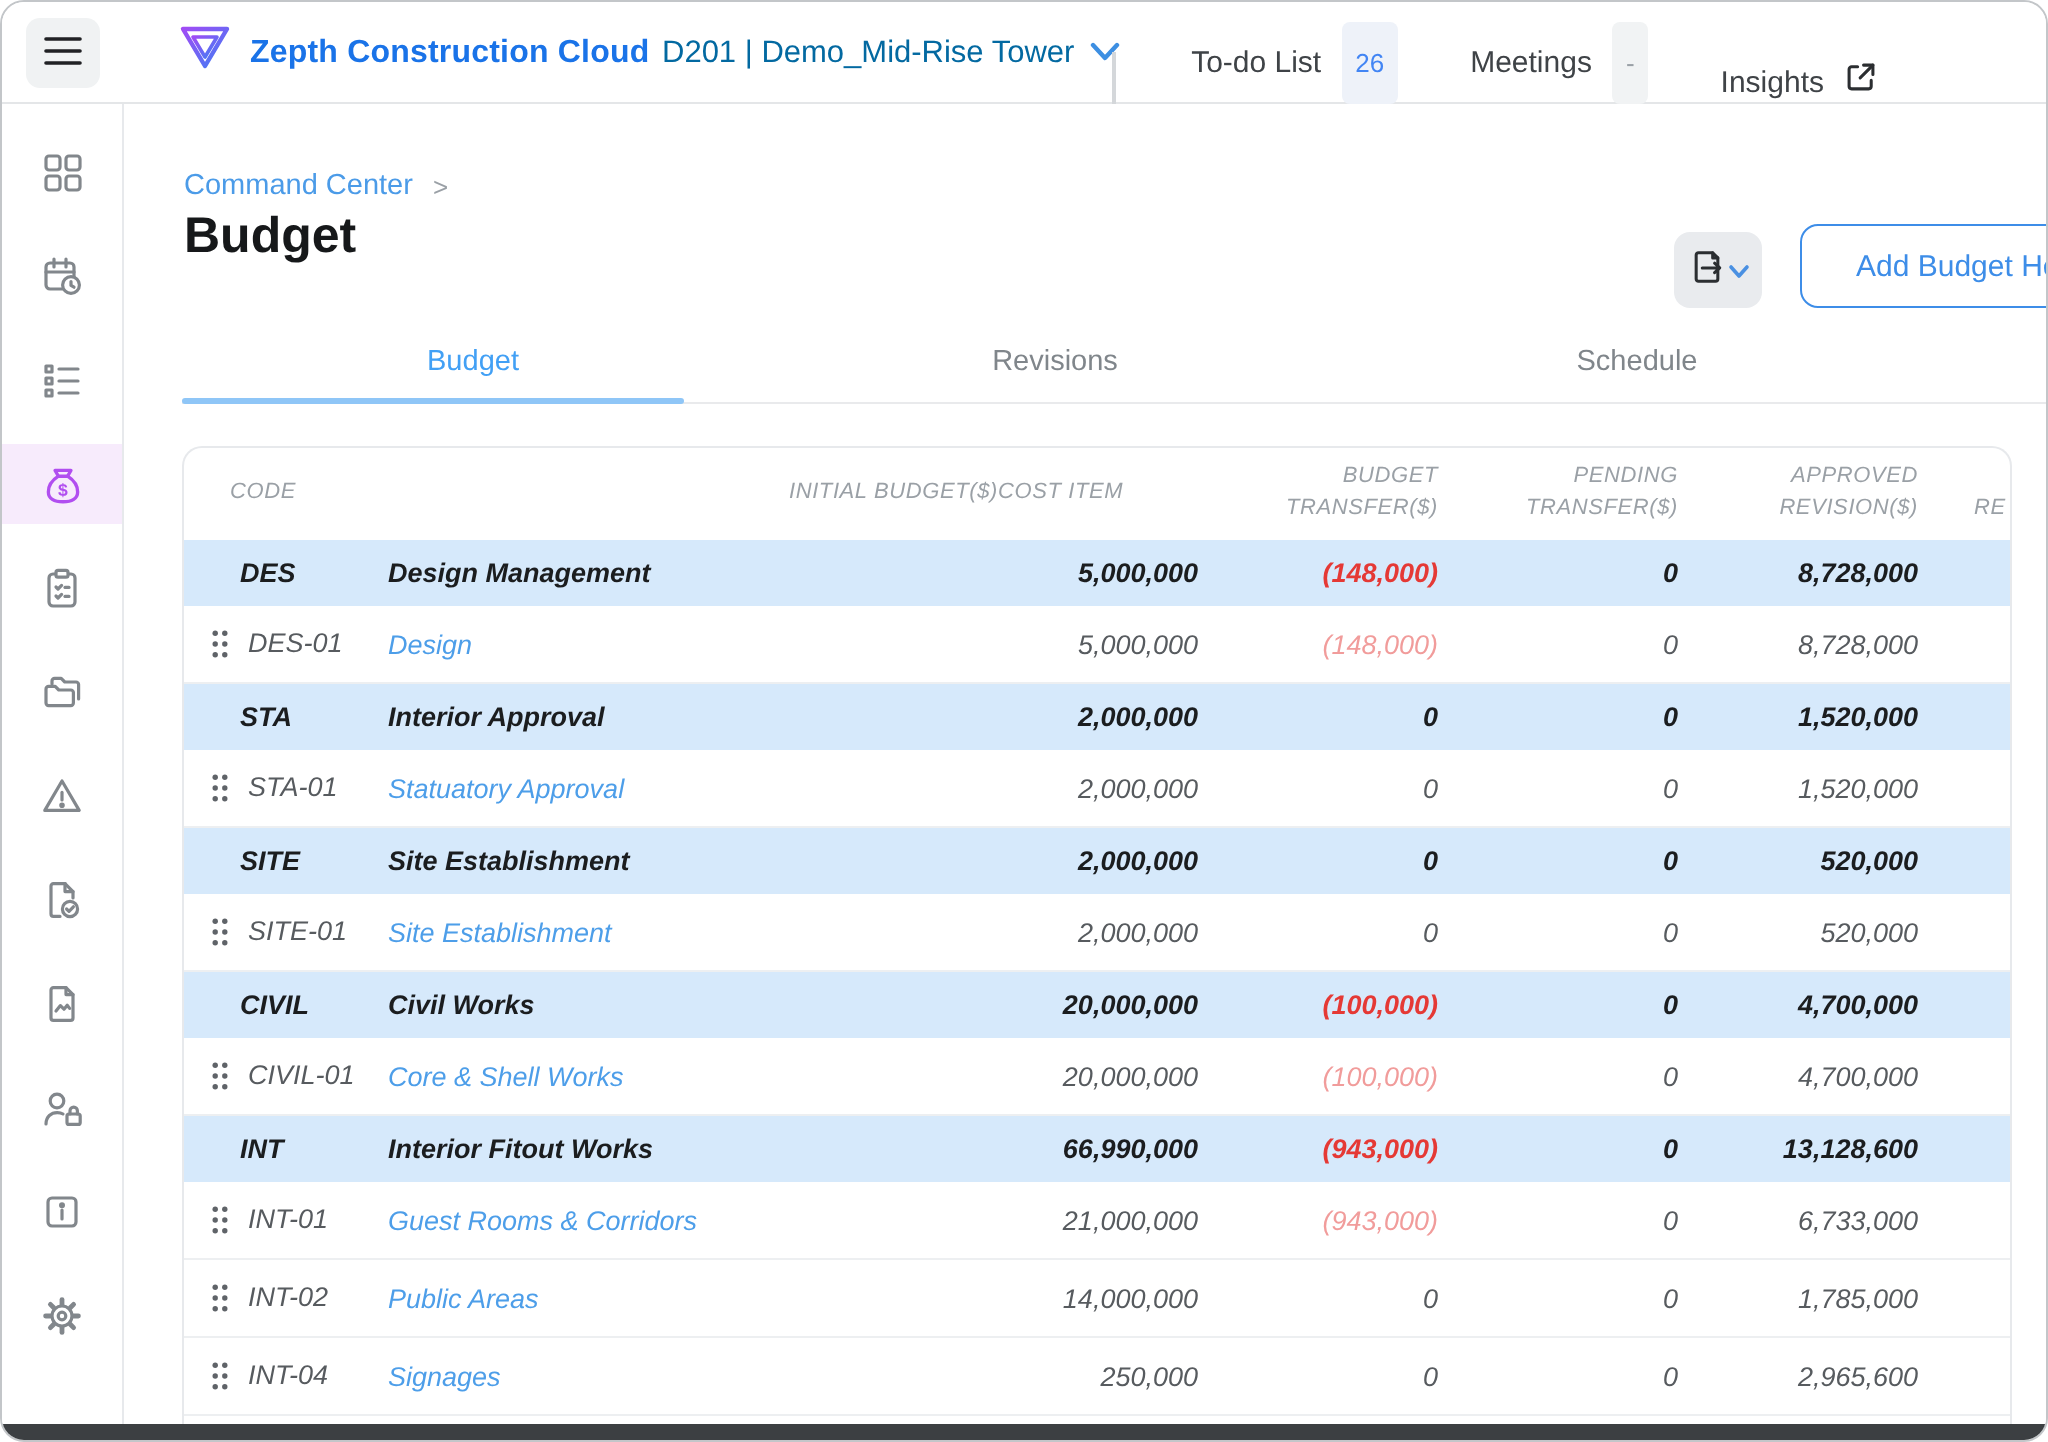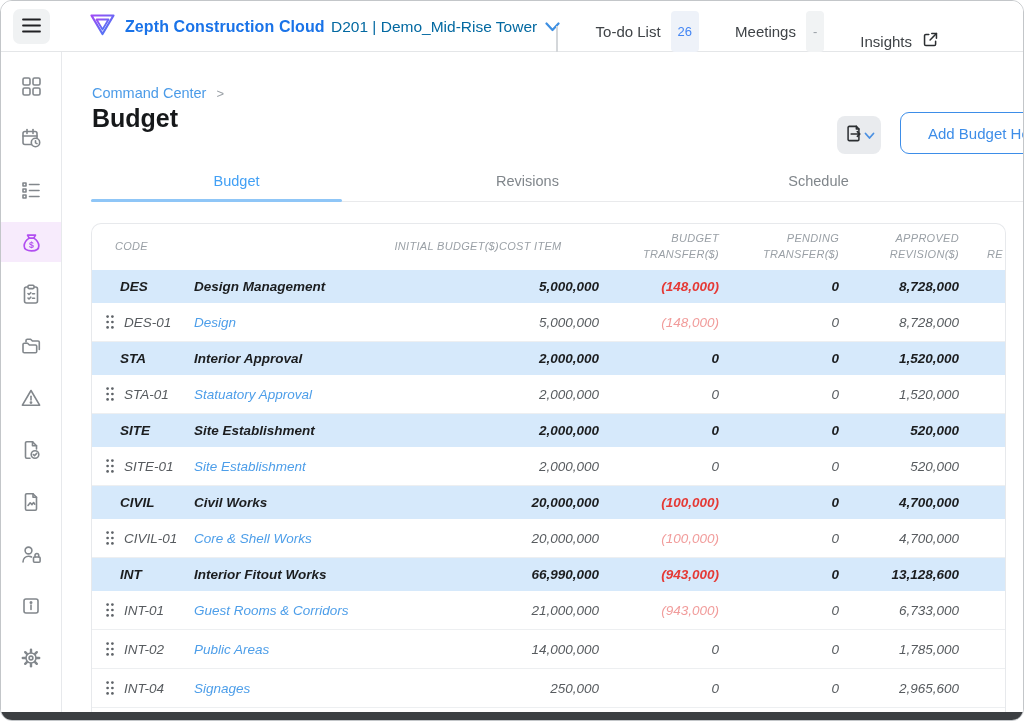--- a/index.html
+++ b/index.html
@@ -62,21 +62,21 @@
   .th.c6{ align-items:flex-end; justify-content:flex-start; padding-left:28px; padding-bottom:7px; white-space:nowrap;}
   .trow{ display:grid; grid-template-columns:102px 305px 100px 120px 120px 120px 143px; align-items:center; }
   .trow.group{ height:33px; background:#d6e9fb; }
   .trow.child{ height:39px; background:#fff; border-bottom:1px solid #edeff1; }
   .cell{ font-size:13.5px; }
   .cell.num{ text-align:right; }
   .trow.group .cell{ color:#1b1d1f; font-weight:700; font-size:13.5px; }
   .trow.child .cell{ color:#575b5f; font-weight:400; }
   .trow.group .cell.neg{ color:#e53935; }
   .trow.child .cell.neg{ color:#f19c9b; }
-  .code-cell{ display:flex; align-items:flex-end; padding-left:13px; gap:9px; }
+  .code-cell{ display:flex; align-items:flex-start; padding-left:13px; gap:9px; }
   .trow.group .code-cell{ padding-left:28px; }
   .drag-handle{ display:flex; color:#5f6368; cursor:grab; }
   .item-link{ color:#4d9ee9; cursor:pointer; }
   
   .bottom-bar{ position:absolute; left:0; right:0; bottom:0; height:8px; background:#3c3f42;
     border-radius:0 0 11px 11px; z-index:6; }
 </style>
 </head>
 <body>
 

